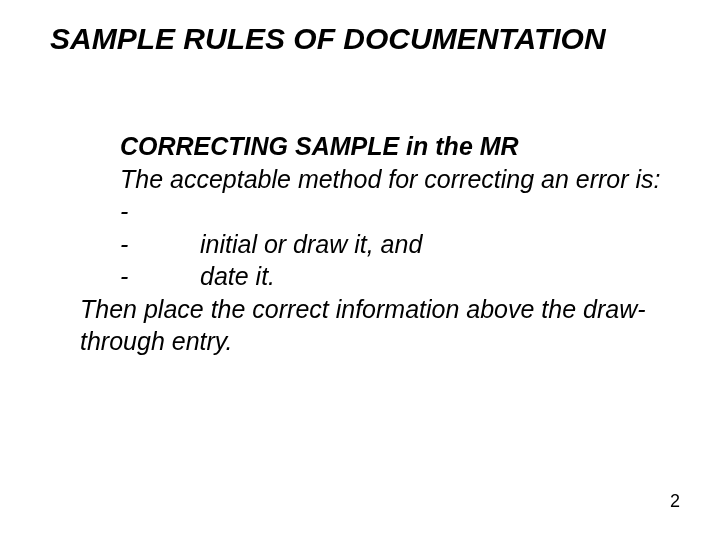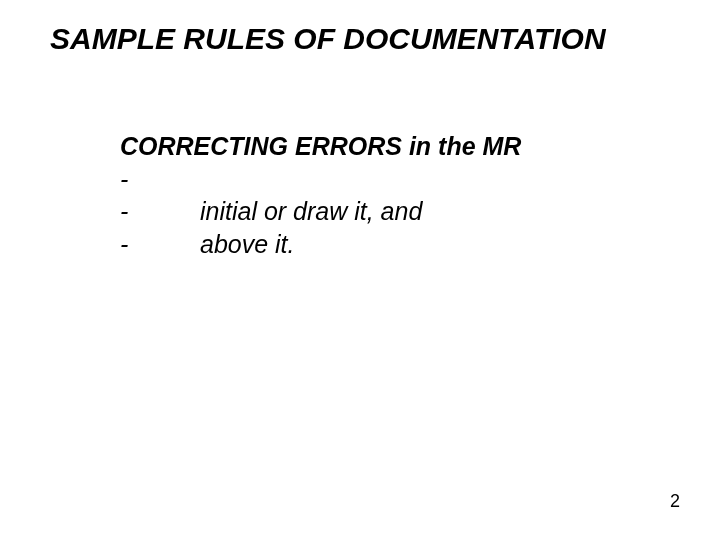--- a/index.html
+++ b/index.html
@@ -69,31 +69,33 @@
   }
 </style>
 </head>
 <body>
 
 <div class="slide">
 
   <div class="title">SAMPLE RULES OF DOCUMENTATION</div>
 
   <div class="body">
-    <div class="subheading">CORRECTING  ERRORS in the MR</div>
+    <div class="subheading">CORRECTING  SAMPLE in the MR</div>
+    <div class="intro">The acceptable method for correcting an error is:</div>
 
     <div class="bullet-row">
       <span class="bullet-dash">-</span>
     </div>
     <div class="bullet-row">
       <span class="bullet-dash">-</span>
       <span class="bullet-text">initial or draw it, and</span>
     </div>
     <div class="bullet-row">
       <span class="bullet-dash">-</span>
-      <span class="bullet-text">above it.</span>
+      <span class="bullet-text">date it.</span>
     </div>
 
+    <div class="closing">Then place the correct information above the draw-through entry.</div>
   </div>
 
   <div class="pagenum">2</div>
 
 </div>
 
 </body></html>

